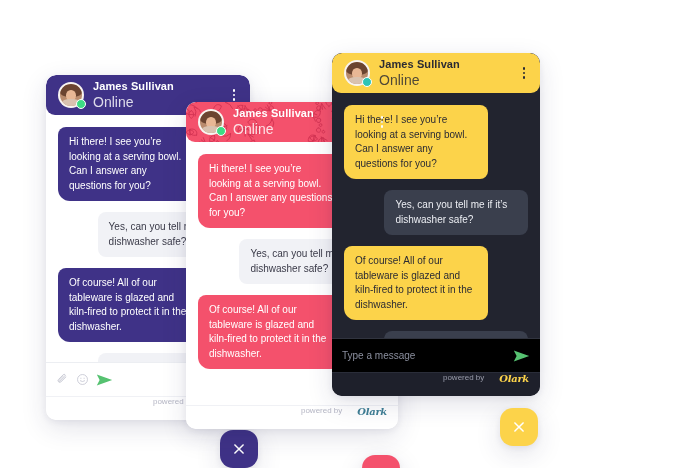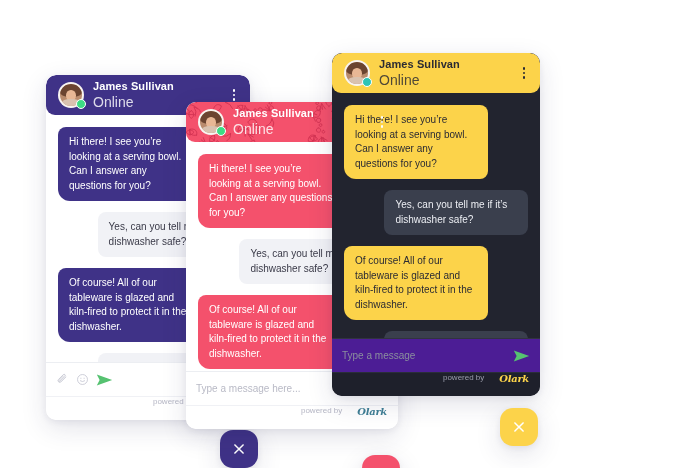--- a/index.html
+++ b/index.html
@@ -323,26 +323,20 @@
             <i style="background: rgb(255, 255, 255);"></i>
             <i style="background: rgb(255, 255, 255);"></i>
             <i style="background: rgb(255, 255, 255);"></i>
           </div>
         </div>
         <div class="wbody" style="background: rgb(255, 255, 255);">
           <div class="bubble bot" style="background: rgb(244, 81, 108); color: rgb(255, 255, 255);">Hi there! I see you’re looking at a serving bowl. Can I answer any questions for you?</div>
           <div class="bubble user" style="background: rgb(241, 242, 246); color: rgb(58, 58, 72);">Yes, can you tell me if it’s dishwasher safe?</div>
           <div class="bubble bot" style="background: rgb(244, 81, 108); color: rgb(255, 255, 255);">Of course! All of our tableware is glazed and kiln-fired to protect it in the dishwasher.</div>
         </div>
-        <div class="winput" style="background: rgb(255, 255, 255); border-top: 1px solid rgb(236, 238, 242);">
-          <div class="ph" style="color: rgb(185, 186, 198);">Type a message here...</div>
-          <svg viewBox="0 0 24 20" class="send">
-            <path d="M1 2 L23 10 L1 18 L5 10 Z" fill="#56c271"></path>
-          </svg>
-        </div>
         <div class="wfooter" style="background: rgb(255, 255, 255); border-top: 1px solid rgb(240, 241, 245);">
           <span style="color: rgb(181, 182, 196);">powered by</span>
           <span class="logo" style="color: rgb(63, 127, 149);">Olark</span>
         </div>
       </div>
     </div>
     <div class="launcher shadow-soft" style="background: rgb(244, 81, 108); left: 362px; top: 410px;">
       <svg viewBox="0 0 24 24">
         <path d="M5 5 L19 19 M19 5 L5 19" stroke="#ffffff" stroke-width="2.6" stroke-linecap="round" fill="none"></path>
       </svg>
@@ -367,21 +361,21 @@
             <i style="background: rgb(43, 43, 51);"></i>
             <i style="background: rgb(43, 43, 51);"></i>
           </div>
         </div>
         <div class="wbody" style="background: rgb(34, 36, 47);">
           <div class="bubble bot" style="background: rgb(252, 211, 74); color: rgb(43, 43, 51);">Hi there! I see you’re looking at a serving bowl. Can I answer any questions for you?</div>
           <div class="bubble user" style="background: rgb(58, 63, 77); color: rgb(236, 238, 243);">Yes, can you tell me if it’s dishwasher safe?</div>
           <div class="bubble bot" style="background: rgb(252, 211, 74); color: rgb(43, 43, 51);">Of course! All of our tableware is glazed and kiln-fired to protect it in the dishwasher.</div>
           <div class="bubble user" style="background: rgb(58, 63, 77); color: rgb(236, 238, 243);">Oh okay great! I don’t have time to wash by hand.</div>
         </div>
-        <div class="winput" style="background: #4c1d95; border-top: 1px solid rgb(49, 52, 63);">
+        <div class="winput" style="background: #000000; border-top: 1px solid rgb(49, 52, 63);">
           <div class="ph" style="color: rgb(139, 143, 158);">Type a message</div>
           <svg viewBox="0 0 24 20" class="send">
             <path d="M1 2 L23 10 L1 18 L5 10 Z" fill="#56c271"></path>
           </svg>
         </div>
         <div class="wfooter" style="background: rgb(30, 32, 43); border-top: 1px solid rgb(42, 45, 57);">
           <span style="color: rgb(154, 157, 171);">powered by</span>
           <span class="logo" style="color: rgb(252, 211, 74);">Olark</span>
         </div>
       </div>

